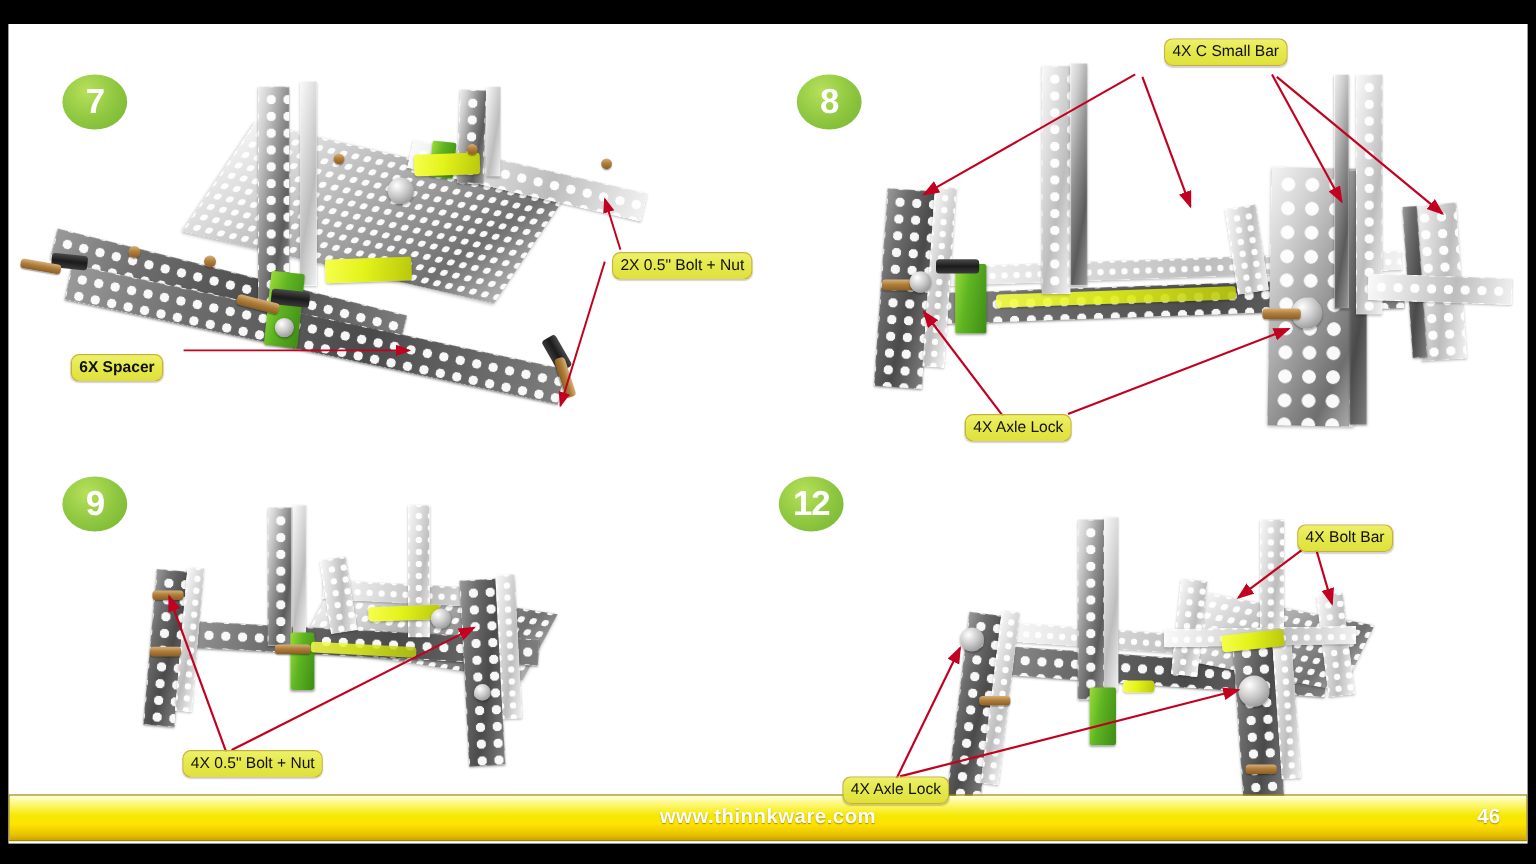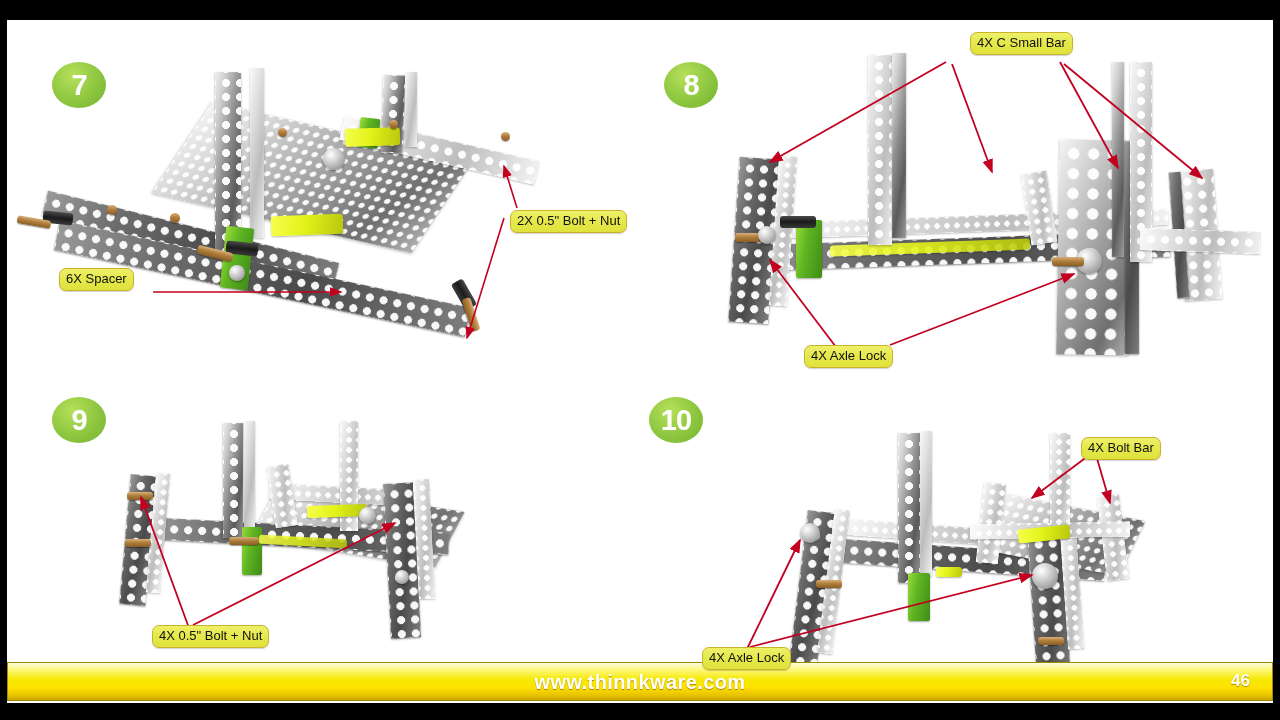--- a/index.html
+++ b/index.html
@@ -53,21 +53,21 @@
      box-shadow:0 1px 1px rgba(0,0,0,.35);}
   .spacer{background:linear-gradient(to bottom,#4a4a4a,#1b1b1b 50%,#3a3a3a);border-radius:3px;}
   .hub{background:radial-gradient(circle at 35% 30%,#fff,#c7c7c7 45%,#7b7b7b 100%);border-radius:50%;
      box-shadow:0 1px 2px rgba(0,0,0,.4);}
 
   
   #footer{position:absolute;left:7px;top:662px;width:1266px;height:39px;
           background:linear-gradient(to bottom,#ffffe0 0%,#fdf87a 18%,#f5e800 46%,#ffe400 64%,#e8c200 88%,#caa400 100%);
           border:1px solid #9d8a00;box-sizing:border-box;}
   #footer .url{position:absolute;left:0;right:0;top:8px;text-align:center;color:#fff;
-          font-weight:bold;font-size:20px;letter-spacing:.4px;
+          font-weight:bold;font-size:17px;letter-spacing:.4px;
           text-shadow:0 1px 1px rgba(120,90,0,.65);}
   #footer .pageno{position:absolute;right:22px;top:8px;color:#fff;font-weight:bold;font-size:17px;
           text-shadow:0 1px 1px rgba(120,90,0,.65);}
 </style>
 </head>
 <body>
 
 <div id="stage">
   <div id="page">
 
@@ -126,21 +126,21 @@
         <defs>
           <marker id="ah7" markerWidth="9" markerHeight="9" refX="7" refY="3" orient="auto">
             <path d="M0,0 L8,3 L0,6 z" fill="#c3001f"></path>
           </marker>
         </defs>
         <path d="M146,272 L334,272" stroke="#c3001f" stroke-width="1.6" fill="none" marker-end="url(#ah7)"></path>
         <path d="M497,198 L460,318" stroke="#c3001f" stroke-width="1.6" fill="none" marker-end="url(#ah7)"></path>
         <path d="M510,188 L497,146" stroke="#c3001f" stroke-width="1.6" fill="none" marker-end="url(#ah7)"></path>
       </svg>
 
-      <div class="label" style="left:52px;top:248px;">6X Spacer</div>
+      <div class="label" style="left:52px;top:275px;font-weight:bold;">6X Spacer</div>
       <div class="label" style="left:503px;top:190px;">2X 0.5" Bolt + Nut</div>
     </div>
 
     <div class="panel" id="p8">
       <div class="badge" style="left:24px;top:42px;">8</div>
 
       <div style="position:absolute;inset:0;">
 
         <div class="part bar-dark" style="left:110px;top:218px;width:420px;height:26px;transform:rotate(-2deg);">
           <div class="holes"></div>
@@ -275,21 +275,21 @@
           </marker>
         </defs>
         <path d="M182,253 L134,122" stroke="#c3001f" stroke-width="1.8" fill="none" marker-end="url(#ah9)"></path>
         <path d="M186,250 L388,148" stroke="#c3001f" stroke-width="1.8" fill="none" marker-end="url(#ah9)"></path>
       </svg>
 
       <div class="label" style="left:145px;top:250px;">4X 0.5" Bolt + Nut</div>
     </div>
 
     <div class="panel" id="p10">
-      <div class="badge" style="left:9px;top:22px;">10</div>
+      <div class="badge" style="left:9px;top:22px;">12</div>
 
       <div style="position:absolute;inset:0;">
 
         <div class="part bar-dark" style="left:175px;top:172px;width:290px;height:24px;transform:rotate(4deg);">
           <div class="holes"></div>
         </div>
         <div class="part bar-lite" style="left:196px;top:152px;width:250px;height:16px;transform:rotate(4deg);">
           <div class="holes sm"></div>
         </div>
 

